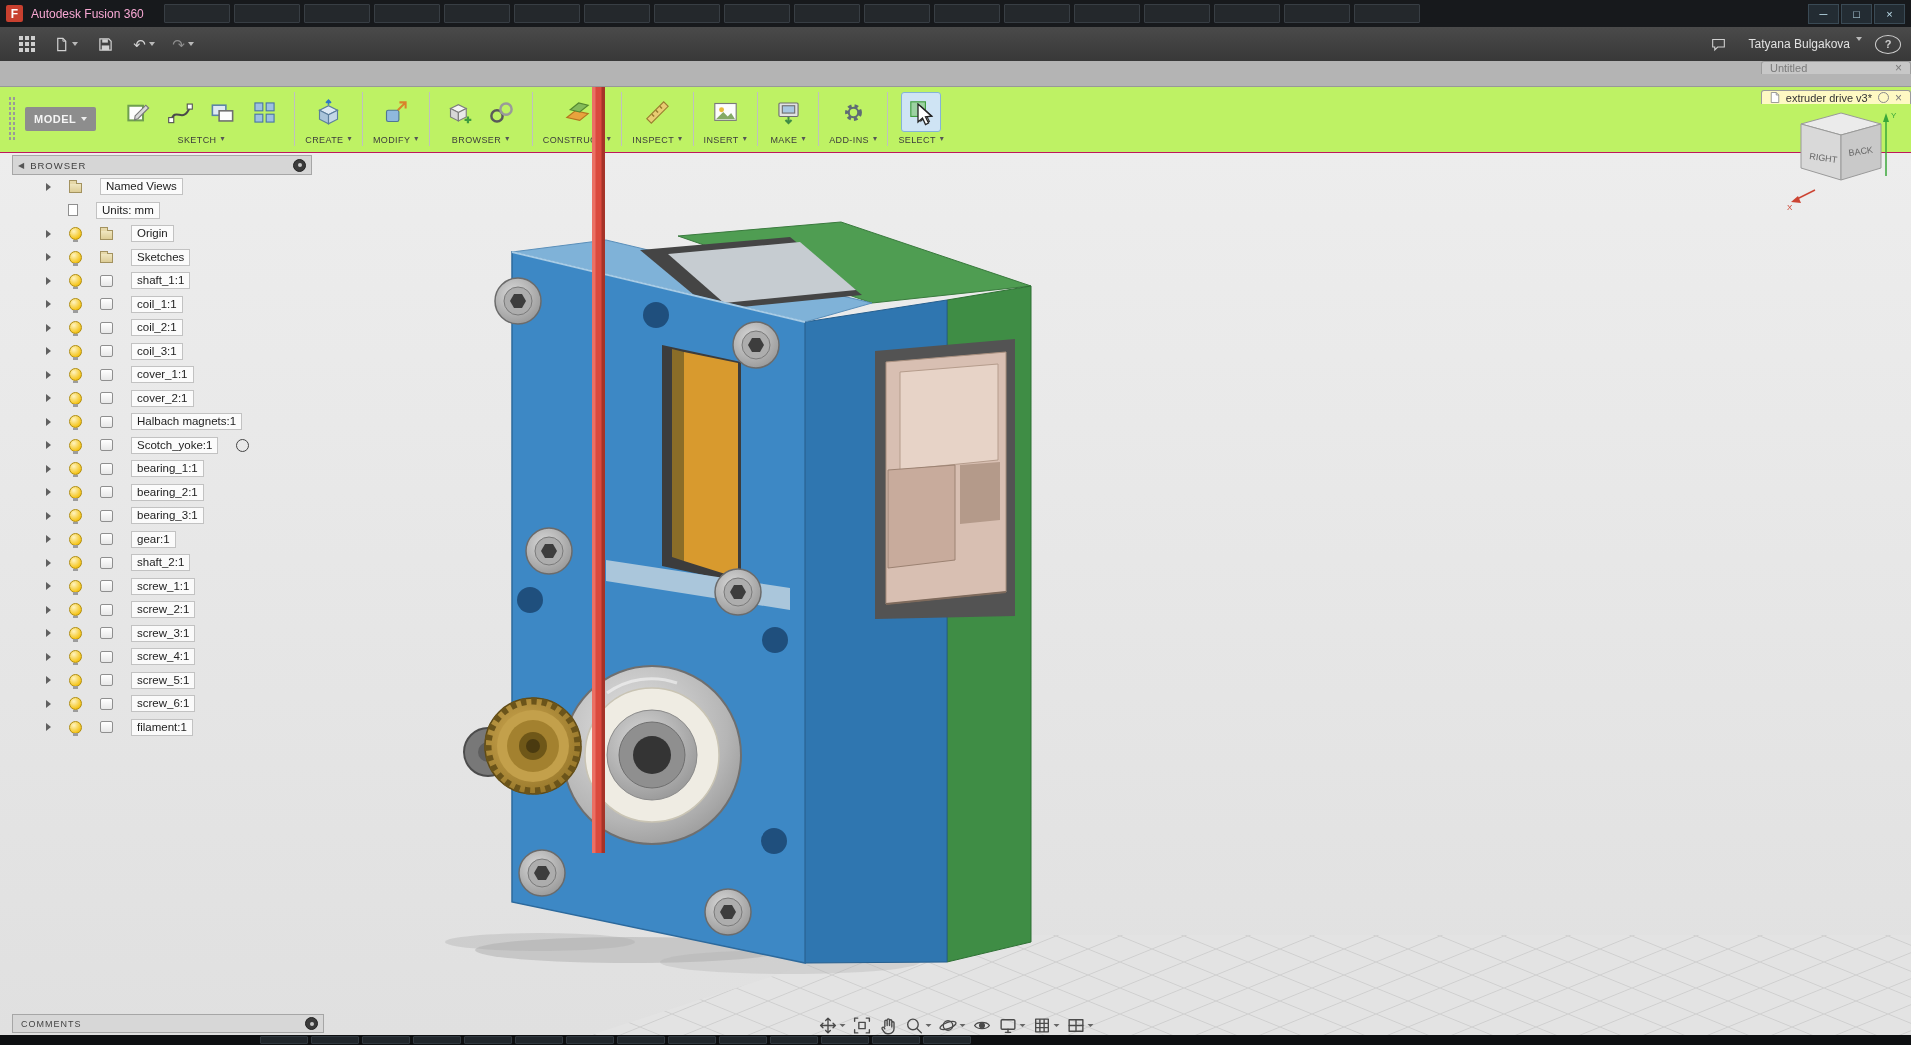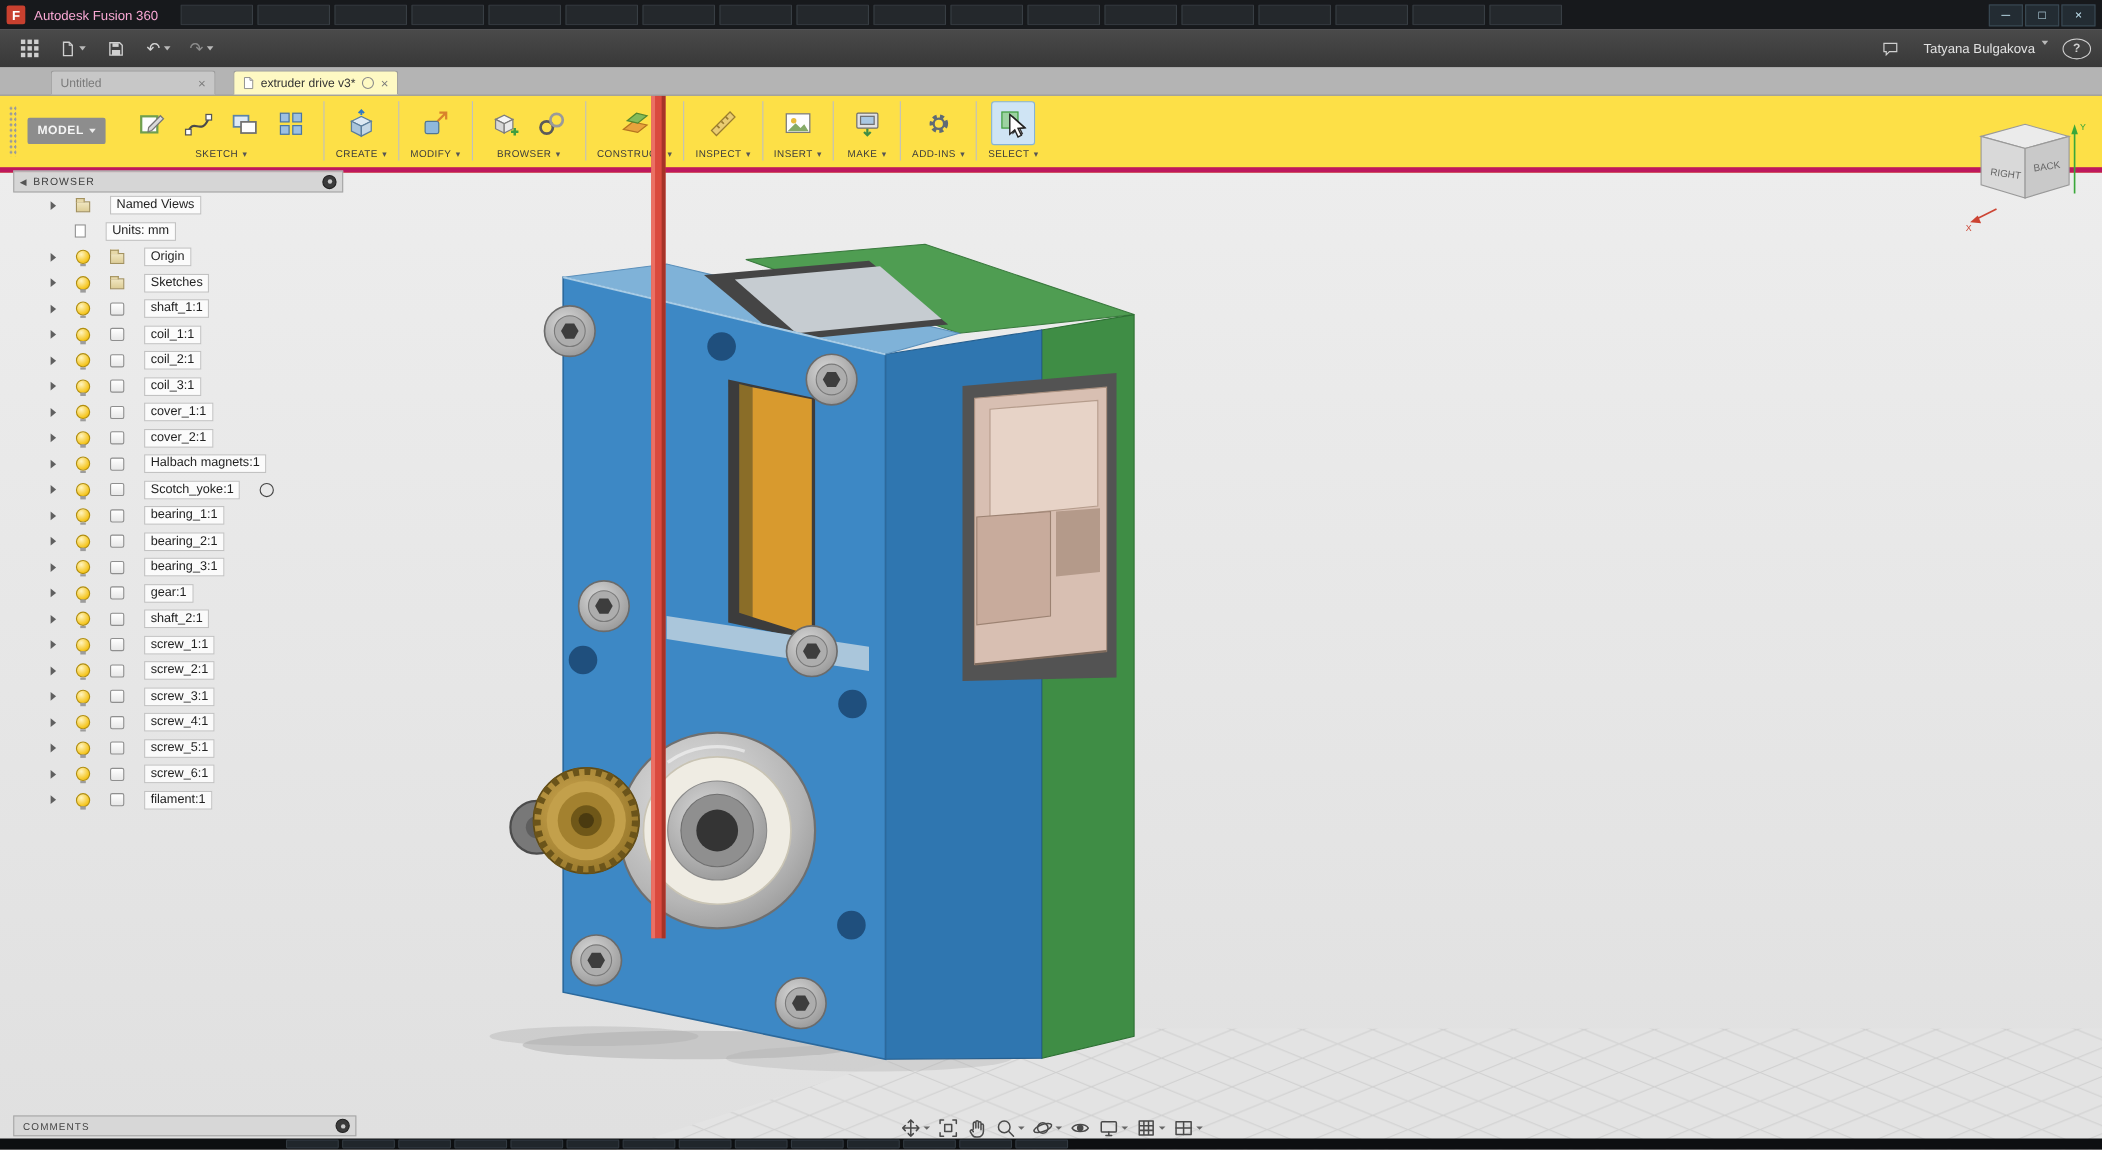--- a/index.html
+++ b/index.html
@@ -31,44 +31,44 @@
   .grid9 span{width:4px;height:4px;background:#cfcfcf;display:block;}
   .caret-dark{width:0;height:0;border-left:3.5px solid transparent;border-right:3.5px solid transparent;
               border-top:4px solid #b9b9b9;display:inline-block;}
   .mi{width:15px;height:15px;}
   .mb-user{color:#e2e2e2;font-size:12px;display:flex;gap:6px;align-items:flex-start;padding:0 8px;}
   .help-circle{width:17px;height:17px;border:1.5px solid #cfcfcf;border-radius:50%;color:#cfcfcf;
                font-size:11px;font-weight:bold;display:flex;align-items:center;justify-content:center;padding:0;}
 
   
   .tabbar{position:absolute;top:61px;left:0;right:0;height:25px;background:#b4b4b4;border-bottom:1px solid #989898;
-          display:flex;align-items:flex-end;padding-left:46px;gap:16px;z-index:20;}
+          display:flex;align-items:flex-end;padding-left:46px;gap:16px;z-index:20;flex-direction:column;}
   .tab{height:22px;display:flex;align-items:center;gap:6px;padding:0 8px;border:1px solid #9b9b9b;
        border-bottom:none;border-radius:3px 3px 0 0;font-size:11px;box-sizing:border-box;}
   .tab.inactive{background:#c7c7c7;color:#7a7a7a;width:150px;justify-content:space-between;}
   .tab.active{background:#fef9c3;color:#333;}
   .tab-close{color:#7a7a7a;font-size:12px;line-height:1;}
   .tab-sync{width:9px;height:9px;border:1px solid #8a8a8a;border-radius:50%;display:inline-block;}
 
   
-  .ribbon{position:absolute;top:86px;left:0;right:0;height:66px;background:#fde047;border-bottom:5px solid #be185d;
+  .ribbon{position:absolute;top:86px;left:0;right:0;height:66px;background:#bef264;border-bottom:1px solid #be185d;
           display:flex;align-items:center;padding-left:8px;z-index:1;}
   .grip{width:7px;height:46px;margin-right:10px;background-image:radial-gradient(#9a9a9a 1px,transparent 1.3px);
         background-size:4px 5px;}
   .model-btn{background:#8d8d8d;color:#f5f5f5;font-size:11px;font-weight:bold;letter-spacing:.5px;
              padding:6px 9px;border-radius:2px;display:flex;align-items:center;gap:5px;margin-right:14px;}
   .model-btn .caret-dark{border-top-color:#eee;}
   #ribbon-groups{display:flex;align-items:stretch;height:100%;}
   .rgroup{display:flex;flex-direction:column;align-items:center;padding:5px 8px 2px;}
   .ricons{display:flex;gap:2px;align-items:center;height:42px;}
   .rtile{width:38px;height:38px;border-radius:3px;display:flex;align-items:center;justify-content:center;
          border:1px solid transparent;}
   .rtile.active{background:#cfe4f4;border-color:#85b3d6;}
   .rtile svg{width:27px;height:27px;}
-  .rlabel{display:flex;align-items:flex-end;gap:4px;font-size:9px;letter-spacing:.4px;color:#3c3c3c;margin-top:2px;}
+  .rlabel{display:flex;align-items:flex-start;gap:4px;font-size:9px;letter-spacing:.4px;color:#3c3c3c;margin-top:2px;}
   .rlabel .rcaret{font-size:8px;color:#555;line-height:1;}
   .rsep{width:1px;background:#c0c0c0;margin:6px 2px;}
 
   
   .canvas{position:absolute;top:152px;bottom:10px;left:0;right:0;background:linear-gradient(#ededed,#e0e0e0);}
   .scene{position:absolute;left:0;top:0;width:1911px;height:1045px;z-index:5;pointer-events:none;}
 
   
   .browser-panel{position:absolute;left:12px;top:155px;width:300px;z-index:10;font-size:11.5px;}
   .bp-header{height:18px;background:rgba(212,212,212,.93);border:1px solid #a6a6a6;display:flex;

